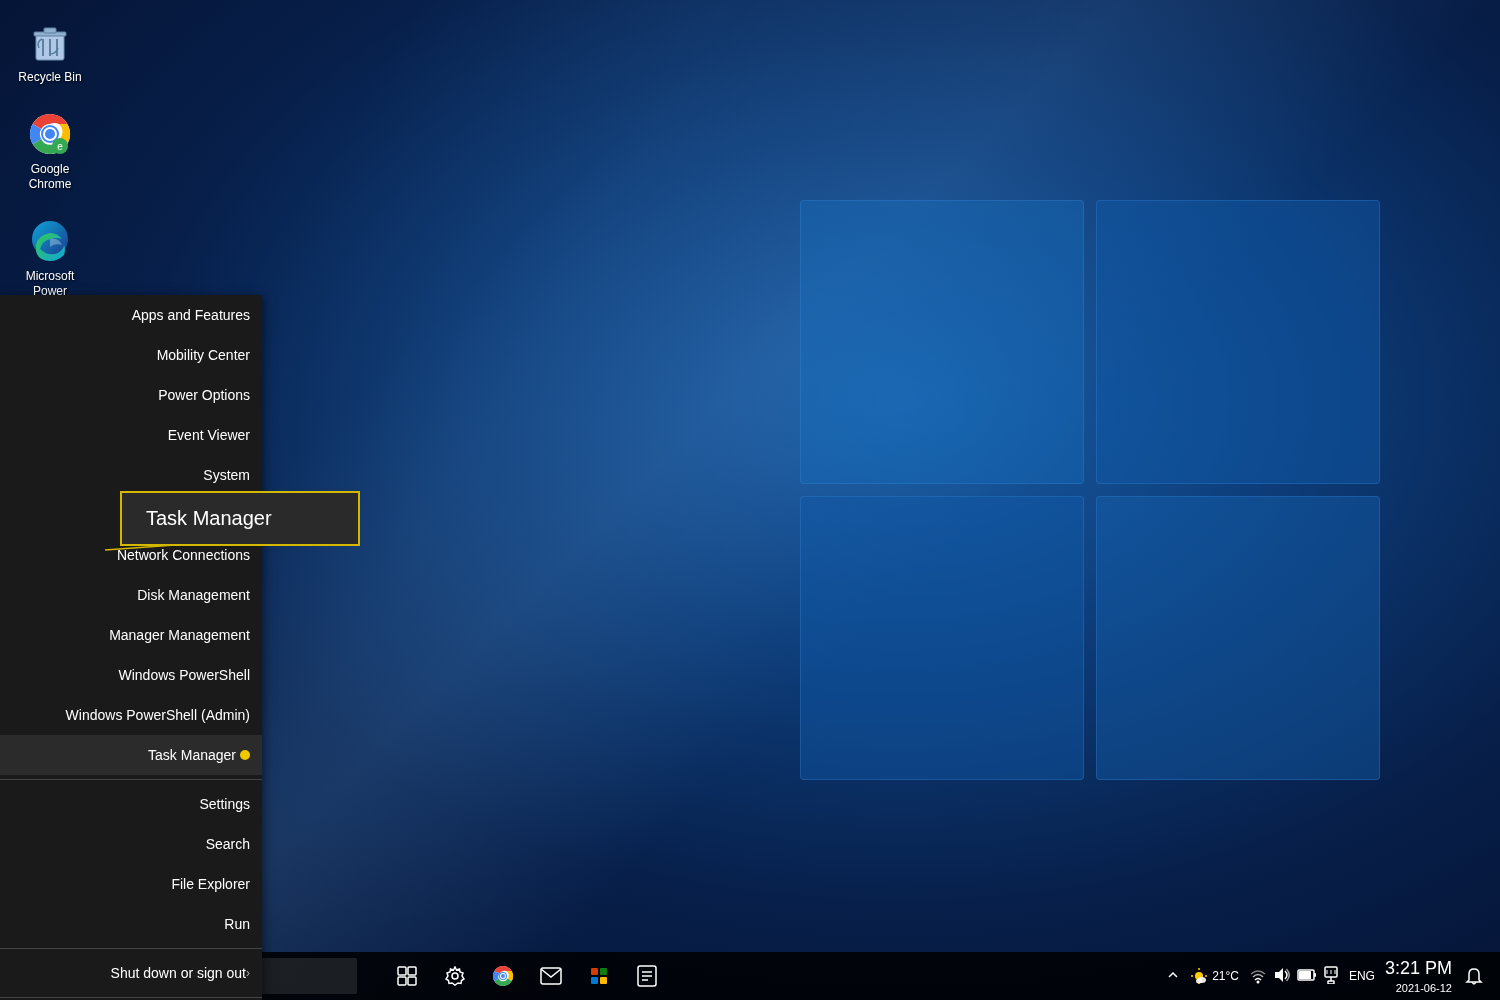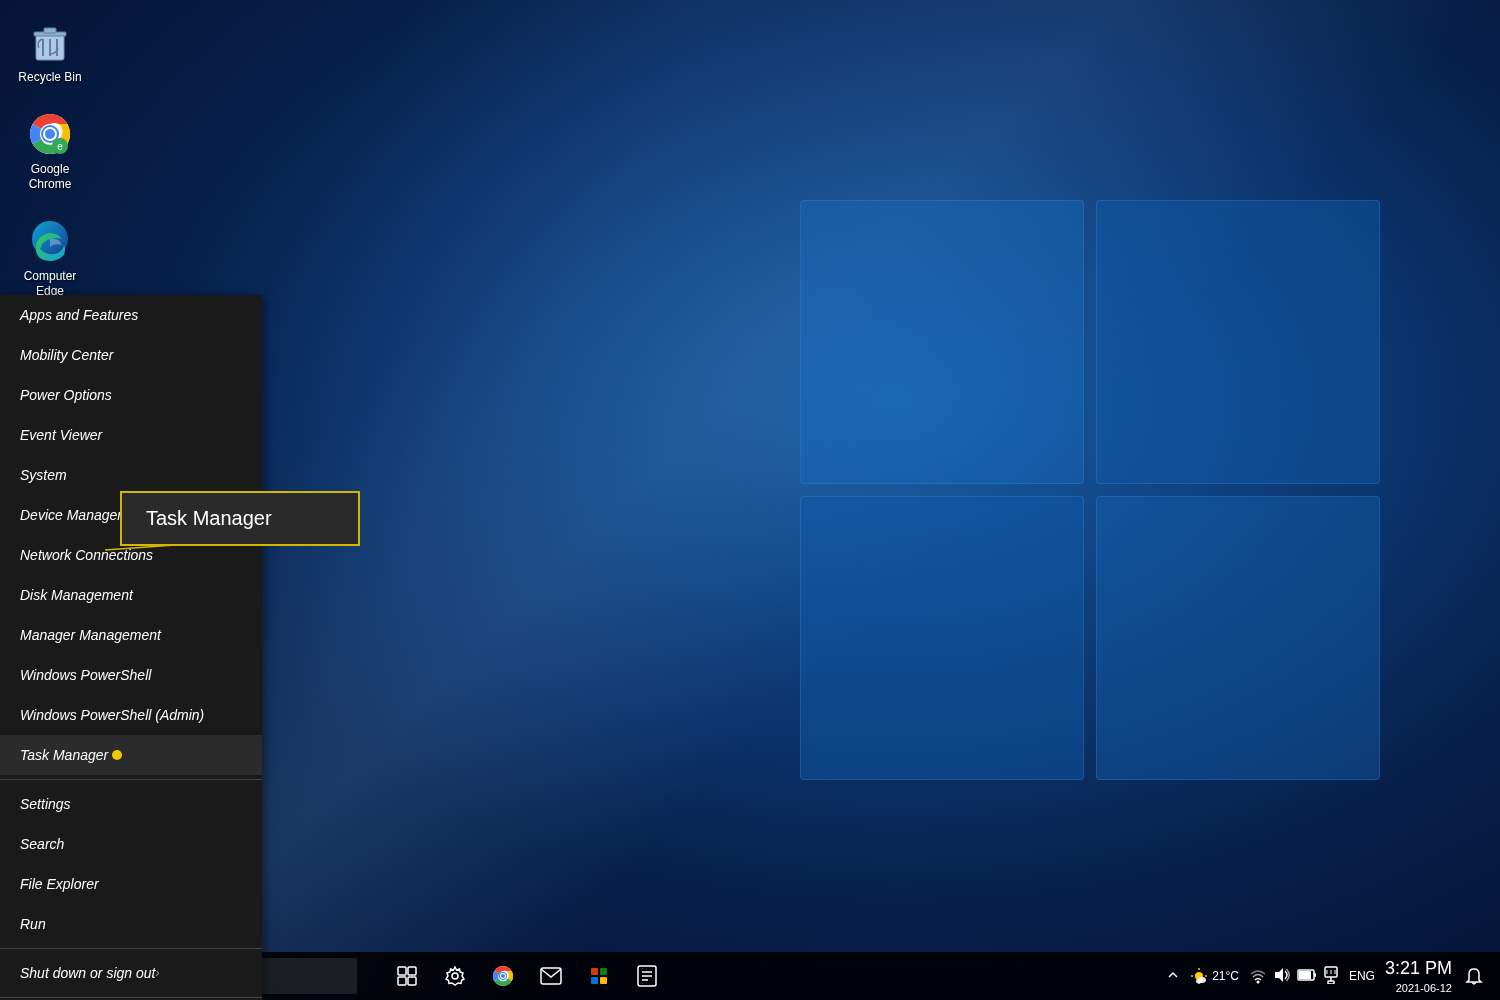--- a/index.html
+++ b/index.html
@@ -102,27 +102,26 @@
       top: 295px;
       width: 262px;
       background: #1a1a1a;
       color: #ffffff;
       font-size: 14px;
       box-shadow: 2px 2px 10px rgba(0,0,0,0.5);
       z-index: 100;
     }
 
     .menu-item {
-      padding: 12px 20px;
+      padding: 12px 12px;
       cursor: pointer;
       display: flex;
       align-items: center;
-      justify-content: flex-start;
+      justify-content: flex-end;
       white-space: nowrap;
-      font-style: italic;
     }
 
     .menu-item.highlighted {
       background: rgba(255,255,255,0.08);
     }
 
     .menu-divider {
       height: 1px;
       background: #444;
       margin: 4px 0;
@@ -300,21 +299,21 @@
             <linearGradient id="edgeGrad2" x1="0%" y1="0%" x2="100%" y2="100%">
               <stop offset="0%" style="stop-color:#34c759"></stop>
               <stop offset="100%" style="stop-color:#0ea5d9"></stop>
             </linearGradient>
           </defs>
           <ellipse cx="22" cy="20" rx="18" ry="18" fill="url(#edgeGrad1)"></ellipse>
           <path d="M8 26 Q10 16 22 14 Q30 14 34 20 Q28 18 22 20 Q14 22 12 30 Q20 38 30 34 Q36 30 36 26 Q38 30 36 36 Q30 42 22 42 Q10 42 8 32 Z" fill="url(#edgeGrad2)"></path>
           <path d="M22 20 Q30 18 34 26 Q26 24 22 28" fill="rgba(255,255,255,0.3)"></path>
         </svg>
       </div>
-      <span class="icon-label">Computer Edge</span>
+      <span class="icon-label">Microsoft Power</span>
     </div>
 
   </div>
 
   <div id="context-menu">
 
     <div class="menu-item">
       <span>Apps and Features</span>
     </div>
     <div class="menu-item">

